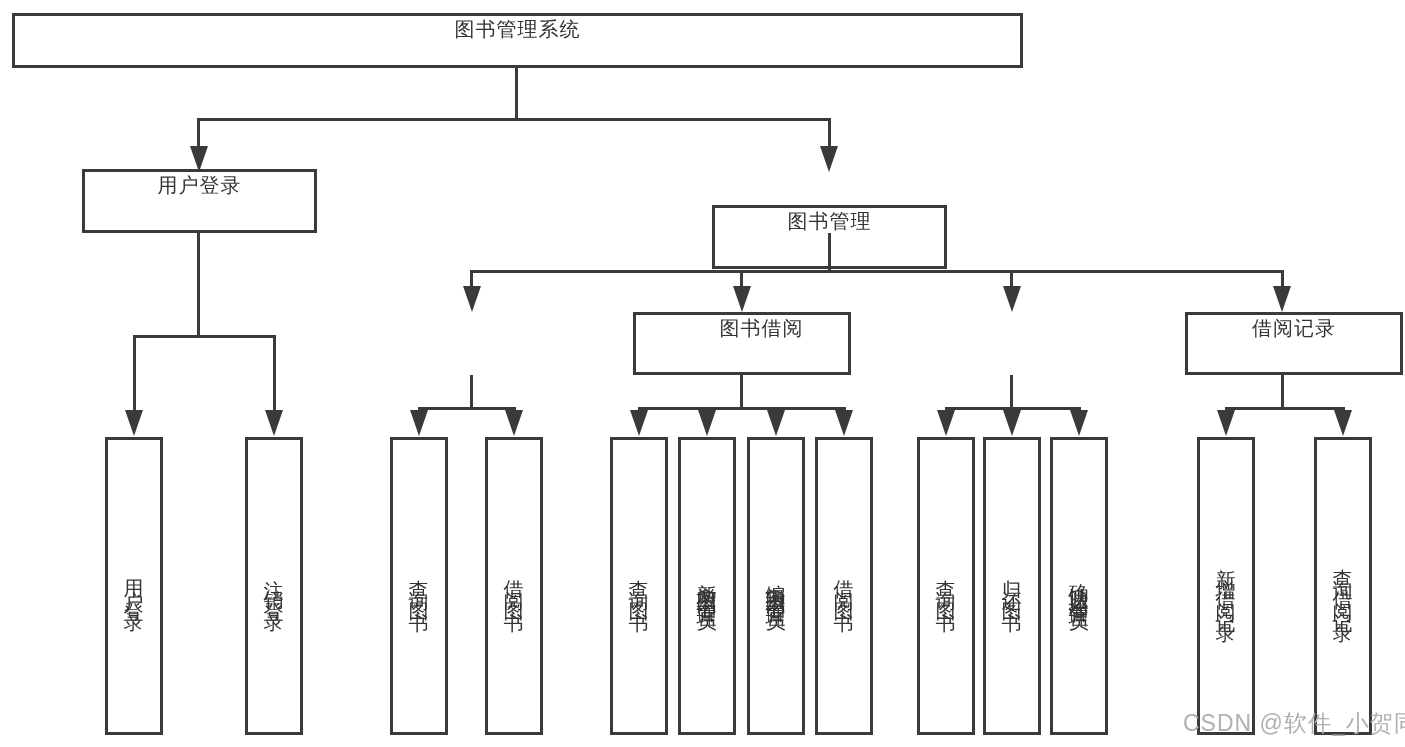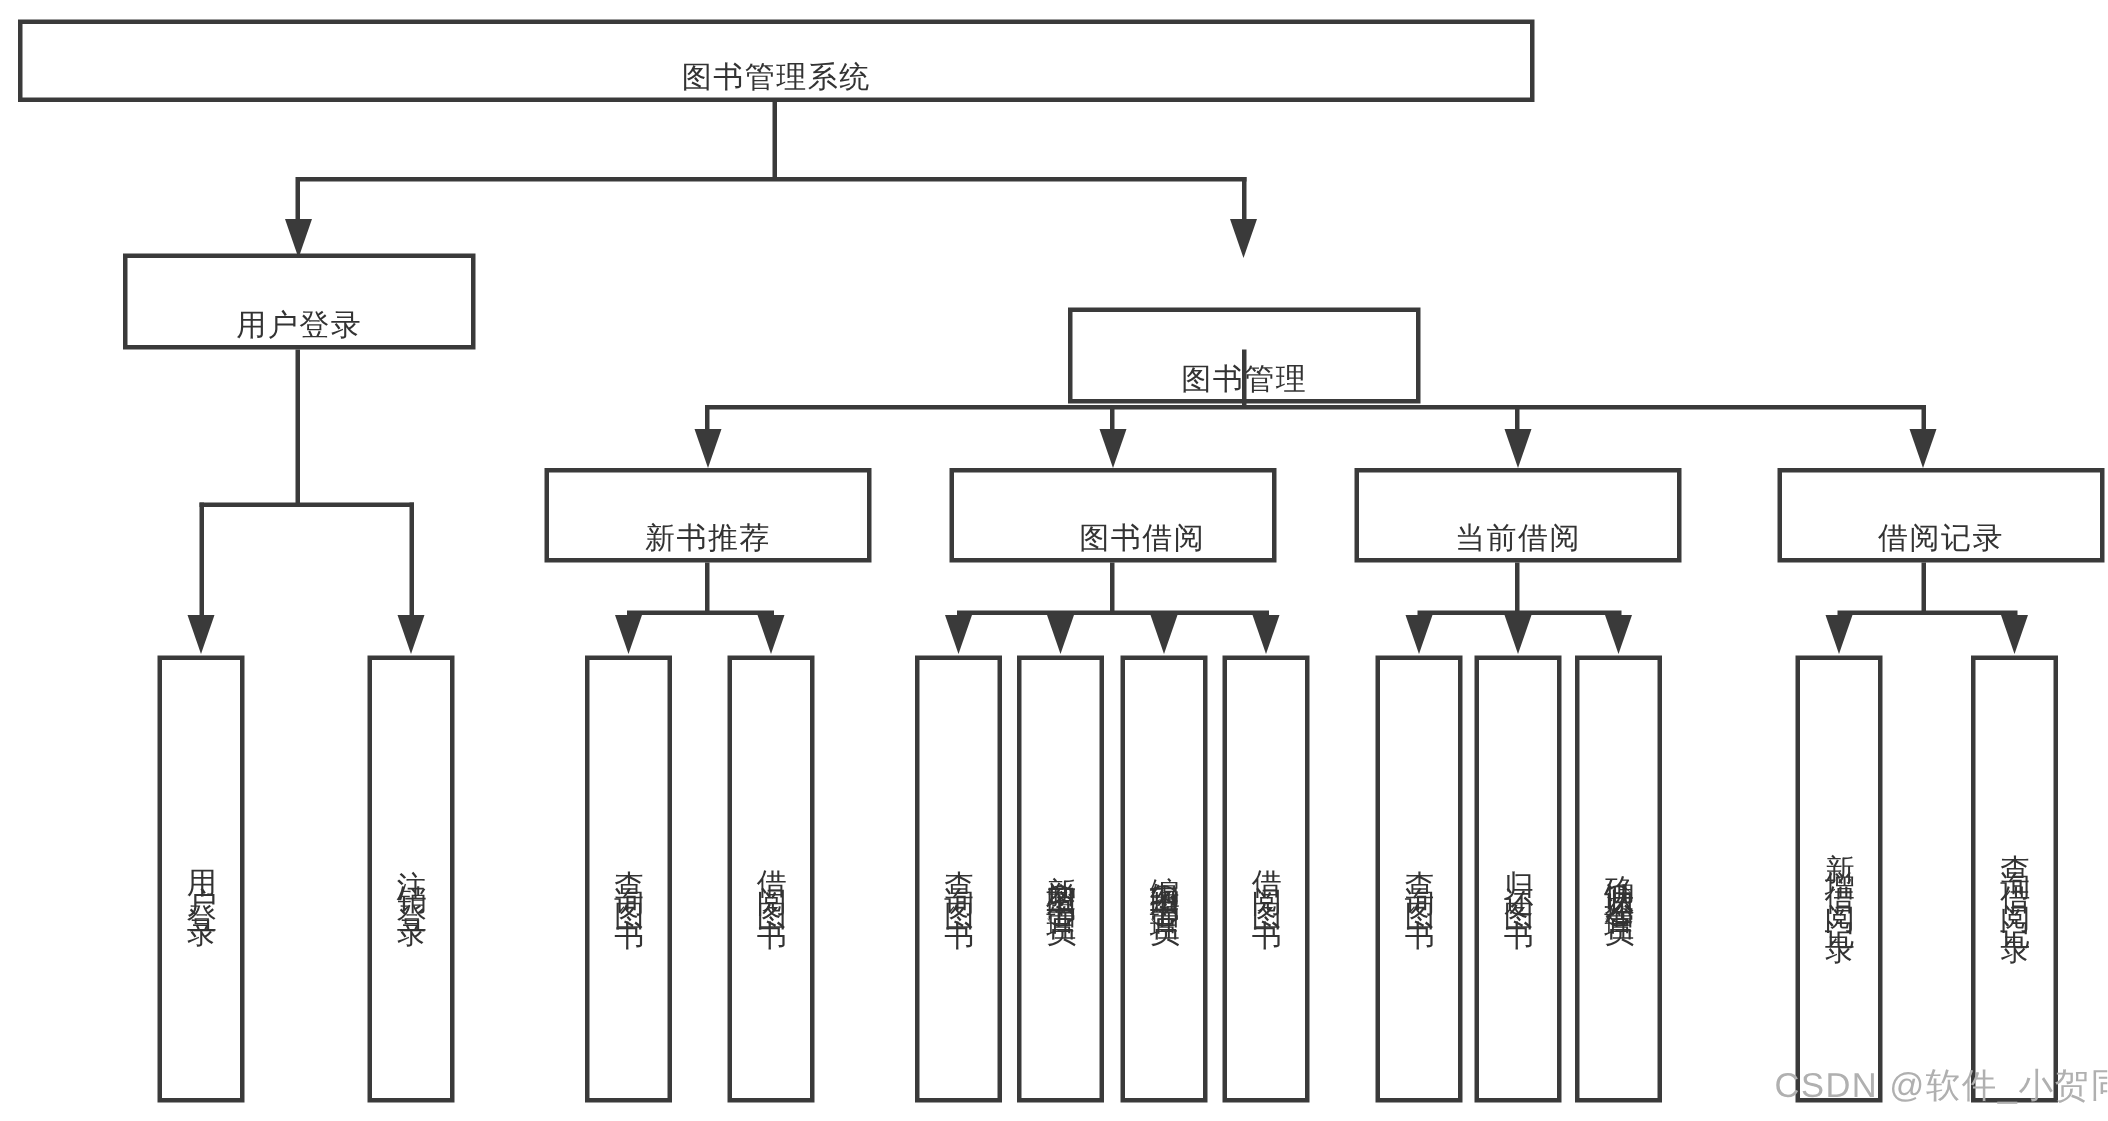--- a/index.html
+++ b/index.html
@@ -8,21 +8,21 @@
     --bg:#ffffff;
   }
   html,body{margin:0;padding:0;background:var(--bg);}
   body{font-family:"Liberation Sans","DejaVu Sans",sans-serif;}
   #canvas{
     position:relative;width:1405px;height:747px;background:var(--bg);
     overflow:hidden;
   }
   .node{
     position:absolute;box-sizing:border-box;border:3px solid var(--line);
-    background:#fff;display:flex;align-items:flex-end;justify-content:center;
+    background:#fff;display:flex;align-items:flex-start;justify-content:center;
     color:var(--text);font-size:20px;letter-spacing:1px;
   }
   .root{left:12px;top:13px;width:1011px;height:55px;}
   .lvl2{top:169px;width:235px;height:64px;}
   .lvl3{top:312px;width:218px;height:63px;}
   .leaf{
     position:absolute;box-sizing:border-box;border:3px solid var(--line);
     background:#fff;top:437px;width:58px;height:298px;
     display:flex;align-items:center;justify-content:center;
   }
@@ -55,28 +55,22 @@
     <span>图书管理系统</span>
   </div>
 
   <div class="node lvl2" style="left:82px;">
     <span>用户登录</span>
   </div>
   <div class="node lvl2" style="left:712px;margin-top:36px;">
     <span>图书管理</span>
   </div>
 
-  <div class="node lvl3" style="left:363px;">
-    <span>新书推荐</span>
-  </div>
   <div class="node lvl3" style="left:633px;padding-left:39px;">
     <span>图书借阅</span>
-  </div>
-  <div class="node lvl3" style="left:903px;">
-    <span>当前借阅</span>
   </div>
   <div class="node lvl3" style="left:1173px;margin-left:12px;">
     <span>借阅记录</span>
   </div>
 
   <div class="leaf" style="left:105px;">
     <span class="vtxt">用户登录</span>
   </div>
   <div class="leaf" style="left:245px;">
     <span class="vtxt">注销登录</span>

